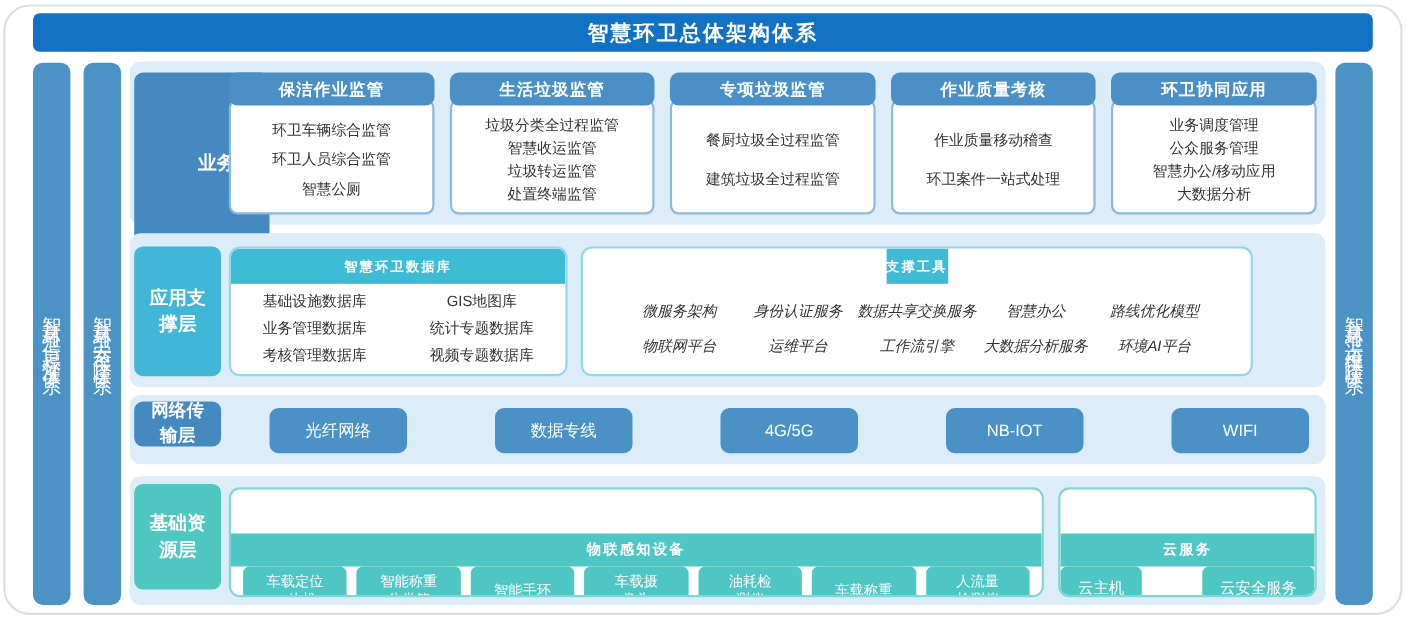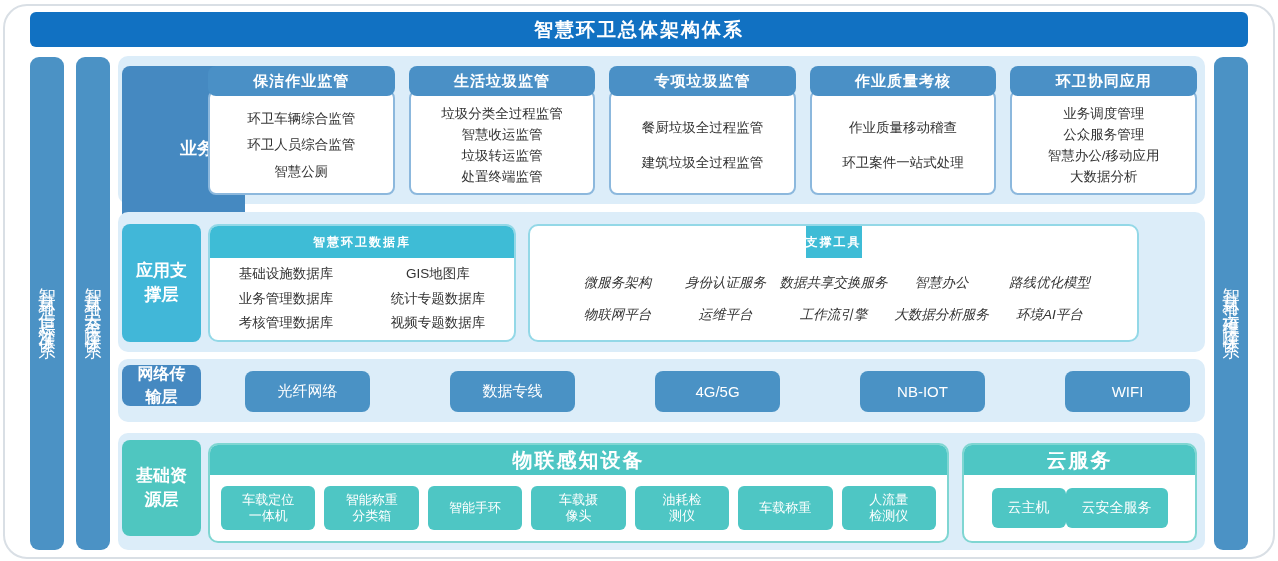--- a/index.html
+++ b/index.html
@@ -62,30 +62,30 @@
   .net-row{position:absolute;left:245px;top:371px;width:945px;height:41px;display:flex;justify-content:space-between;}
   .net-chip{
     width:125px;background:#4a92c5;border-radius:8px;color:#fff;font-size:15px;
     display:flex;align-items:center;justify-content:center;
   }
   .res-box{
     position:absolute;top:443px;height:100px;background:#fff;border:2px solid #7fd6d2;
     border-radius:10px;display:flex;flex-direction:column;overflow:hidden;box-sizing:border-box;
   }
   .res-header{
-    height:30px;flex:0 0 30px;background:#4ec6c4;color:#fff;font-weight:bold;font-size:20px;
-    display:flex;align-items:center;justify-content:center;letter-spacing:2px;
+    height:30px;flex:0 0 30px;background:#4ec6c4;color:#fff;font-weight:bold;font-size:13px;
+    display:flex;align-items:center;justify-content:center;letter-spacing:2px;margin-top:40px;
   }
   .chip-row{flex:1;display:flex;align-items:center;gap:9px;padding:0 11px;}
   .res-chip{
     flex:1;height:44px;background:#4ec6c4;border-radius:6px;color:#fff;font-size:13px;
     display:flex;align-items:center;justify-content:center;text-align:center;
     white-space:pre-line;line-height:1.25;
   }
-  .cloud-row{flex:1;display:flex;align-items:center;justify-content:center;padding:0 0;}
+  .cloud-row{flex:1;display:flex;align-items:center;justify-content:space-between;padding:0 0;}
   .cloud-chip{
     height:40px;background:#4ec6c4;border-radius:6px;color:#fff;font-size:14px;
     display:flex;align-items:center;justify-content:center;padding:0 16px;
   }
 </style>
 </head>
 <body>
 
 <div class="frame"></div>
 

